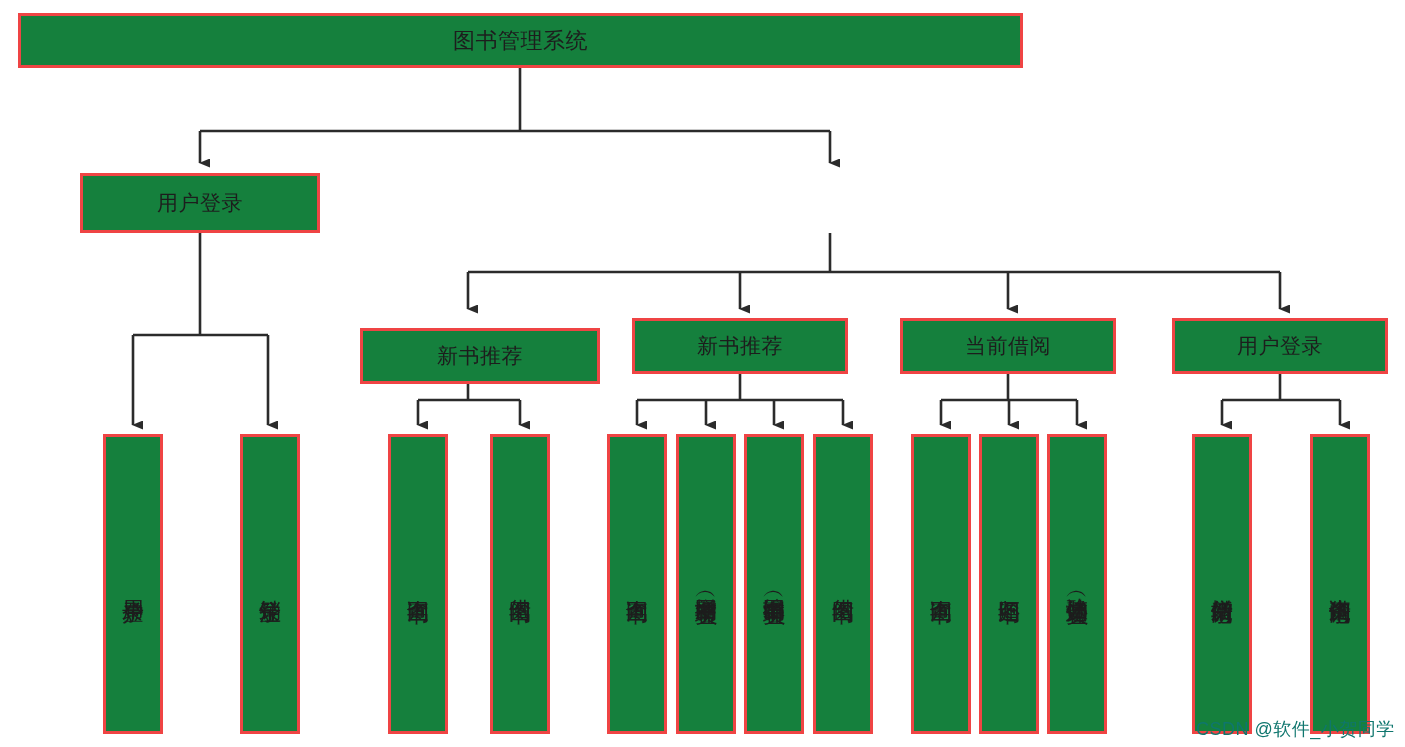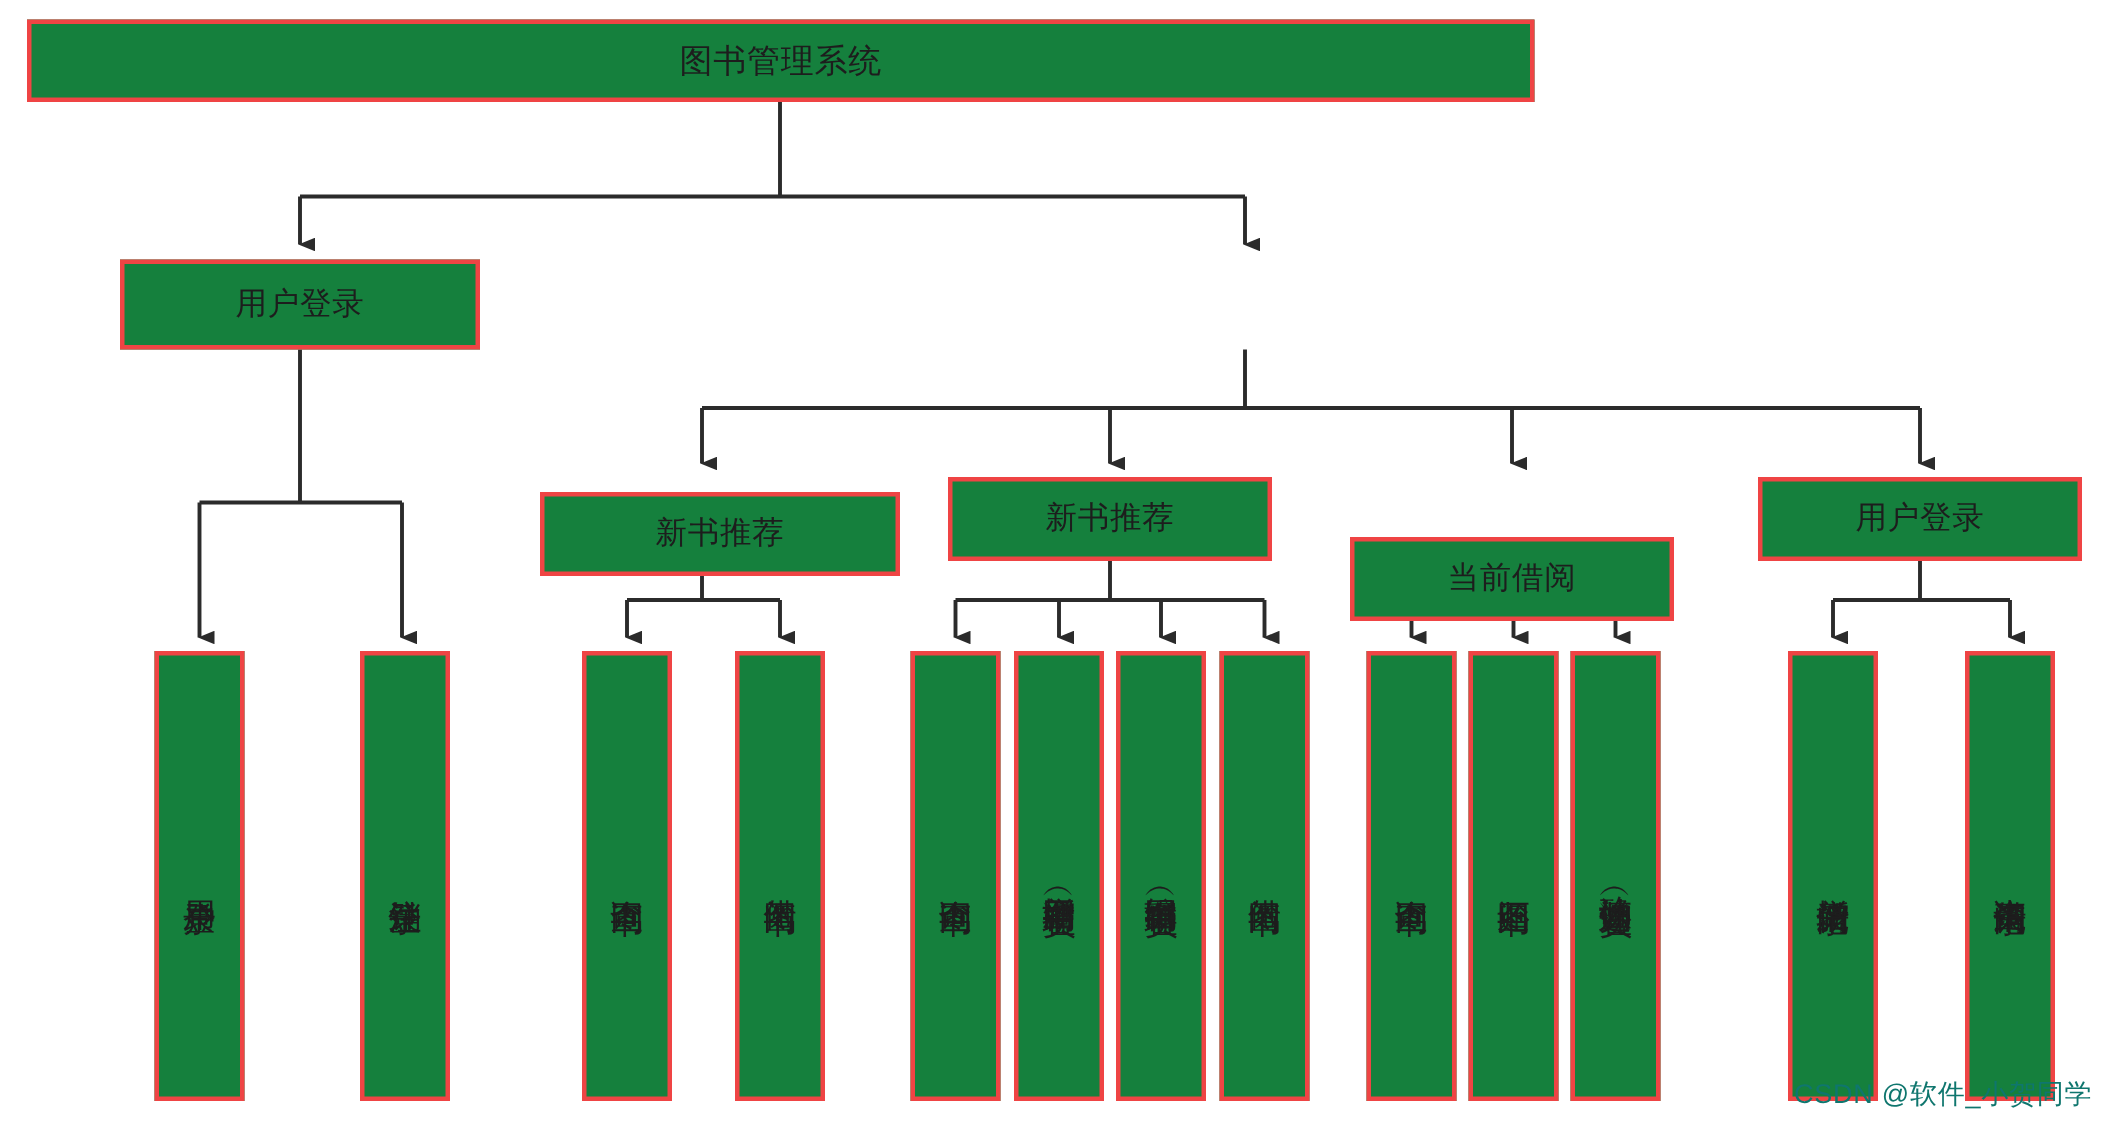--- a/index.html
+++ b/index.html
@@ -138,21 +138,21 @@
 
 
   <div class="node horiz" style="left:360px; top:328px; width:240px; height:56px;">
     <span class="node-label">新书推荐</span>
   </div>
 
   <div class="node horiz" style="left:632px; top:318px; width:216px; height:56px;">
     <span class="node-label">新书推荐</span>
   </div>
 
-  <div class="node horiz" style="left:900px; top:318px; width:216px; height:56px;margin-top:40px;">
+  <div class="node horiz" style="left:900px; top:318px; width:216px; height:56px;">
     <span class="node-label">当前借阅</span>
   </div>
 
   <div class="node horiz" style="left:1172px; top:318px; width:216px; height:56px;">
     <span class="node-label">用户登录</span>
   </div>
 
   <div class="node vert" style="left:103px; top:434px; width:60px; height:300px;">
     <span class="node-label">用户登录</span>
   </div>

